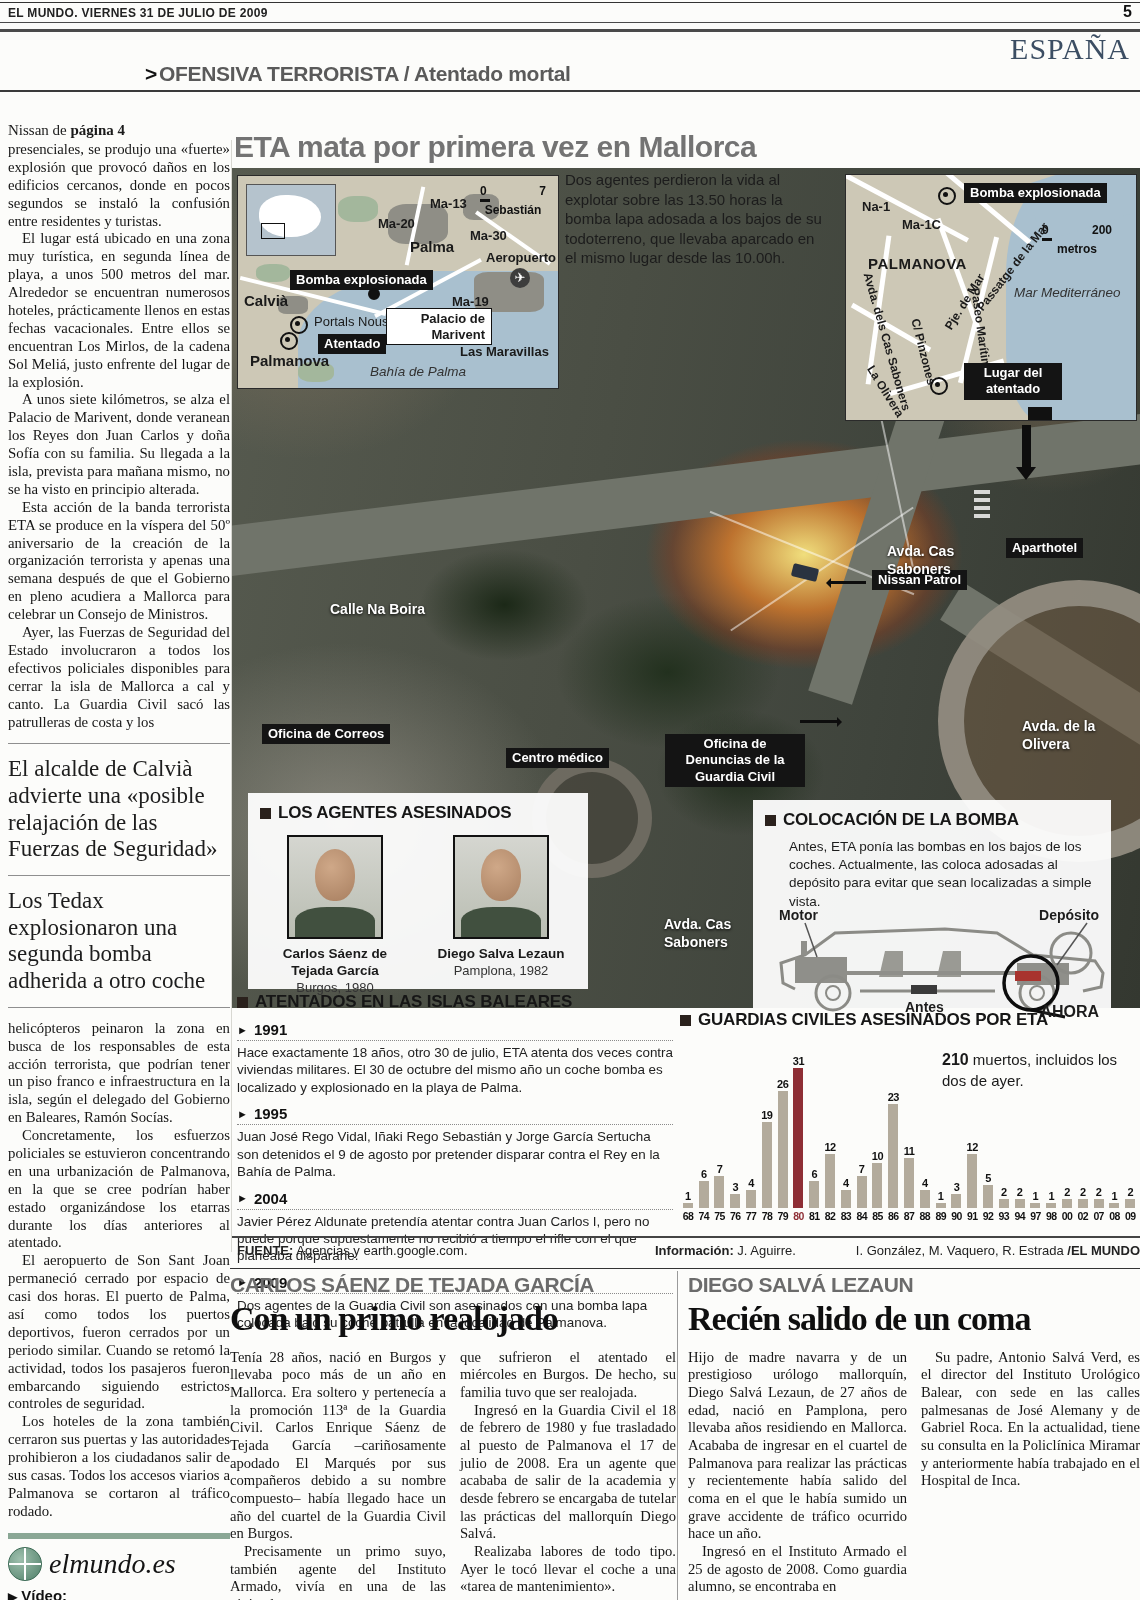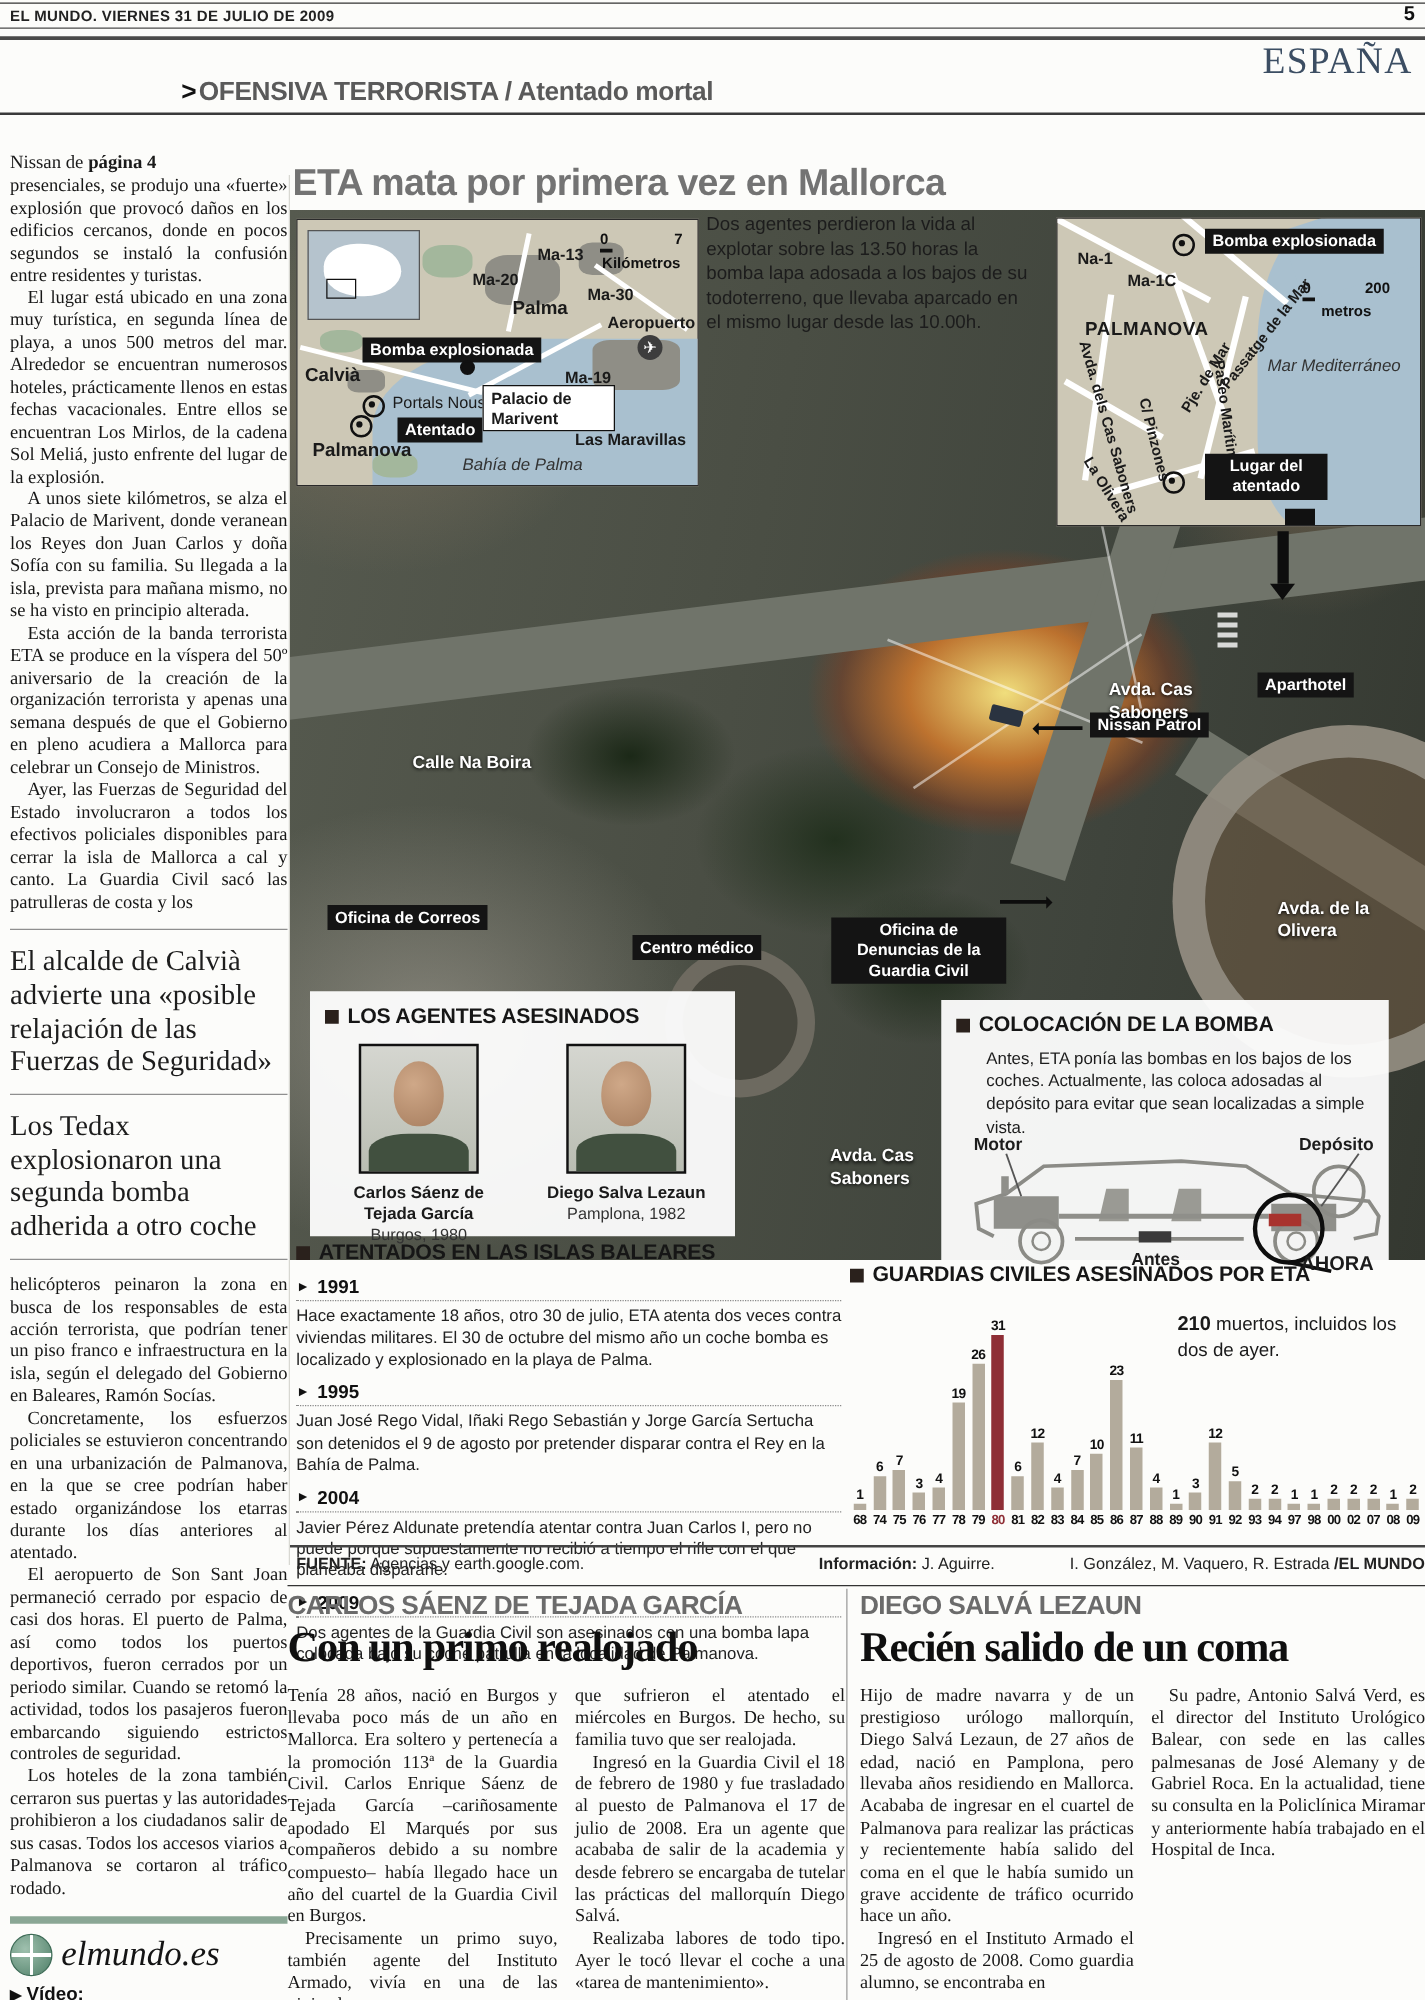--- a/index.html
+++ b/index.html
@@ -66,21 +66,21 @@
   
   .map{position:absolute;background:#cdc8b6;border:1.5px solid #2a2a2a;overflow:hidden;}
   .sea{position:absolute;background:#a9c0cf;}
   .greenpatch{position:absolute;background:#a3b79c;border-radius:40%;}
   .urban{position:absolute;background:#8f8e86;border-radius:30%;}
   .white-road{position:absolute;background:#fff;}
   .maplabel{position:absolute;font:bold 13px "Liberation Sans",sans-serif;color:#1a1a1a;white-space:nowrap;}
   .maplabel.big{font-size:15px;}
   .maplabel.italic{font-weight:400;font-style:italic;font-size:13.5px;color:#333;}
   .whitebox{position:absolute;background:#fff;border:1.5px solid #111;font:bold 13px/1.2 "Liberation Sans",sans-serif;
-            padding:2px 6px;text-align:left;}
+            padding:2px 6px;text-align:right;}
   .marker{position:absolute;width:14px;height:14px;border:2.5px solid #111;border-radius:50%;background:transparent;}
   .marker i{position:absolute;left:3px;top:3px;width:5px;height:5px;background:#111;border-radius:50%;}
   .inset{position:absolute;background:#b5c3cd;border:1px solid #555;}
   .mallorca{position:absolute;background:#fff;border-radius:45% 55% 50% 50%;}
   .insetrect{position:absolute;border:1.5px solid #111;background:transparent;}
   .scale .bar{height:3px;background:#111;margin:1px 0;}
   .scale{position:absolute;font:bold 12px "Liberation Sans",sans-serif;color:#111;text-align:center;}
   .scale .nums{display:flex;justify-content:space-between;font-weight:bold;}
   .plane{position:absolute;width:20px;height:20px;border-radius:50%;background:#3d3d3d;color:#fff;
          font-size:13px;line-height:20px;text-align:center;}
@@ -244,21 +244,21 @@
       <div class="inset" style="left:8px;top:8px;width:88px;height:70px;">
         <div class="mallorca" style="left:12px;top:10px;width:62px;height:42px;"></div>
         <div class="insetrect" style="left:14px;top:38px;width:22px;height:14px;"></div>
       </div>
       <div class="scale" style="left:242px;top:8px;width:66px;">
         <div class="nums">
             <span>0</span>
             <span>7</span>
           </div>
         <div class="bar"></div>
-        <div>Kilómetros</div>
+        <div>Sebastián</div>
       </div>
       <div class="maplabel" style="left:192px;top:20px;">Ma-13</div>
       <div class="maplabel" style="left:140px;top:40px;">Ma-20</div>
       <div class="maplabel" style="left:232px;top:52px;">Ma-30</div>
       <div class="maplabel big" style="left:172px;top:62px;">Palma</div>
       <div class="maplabel" style="left:248px;top:74px;">Aeropuerto</div>
       <div class="plane" style="left:272px;top:92px;">✈</div>
       <div class="maplabel" style="left:214px;top:118px;">Ma-19</div>
       <div class="maplabel" style="left:222px;top:168px;">Las Maravillas</div>
       <div class="blackbox" style="left:52px;top:94px;">Bomba explosionada</div>

